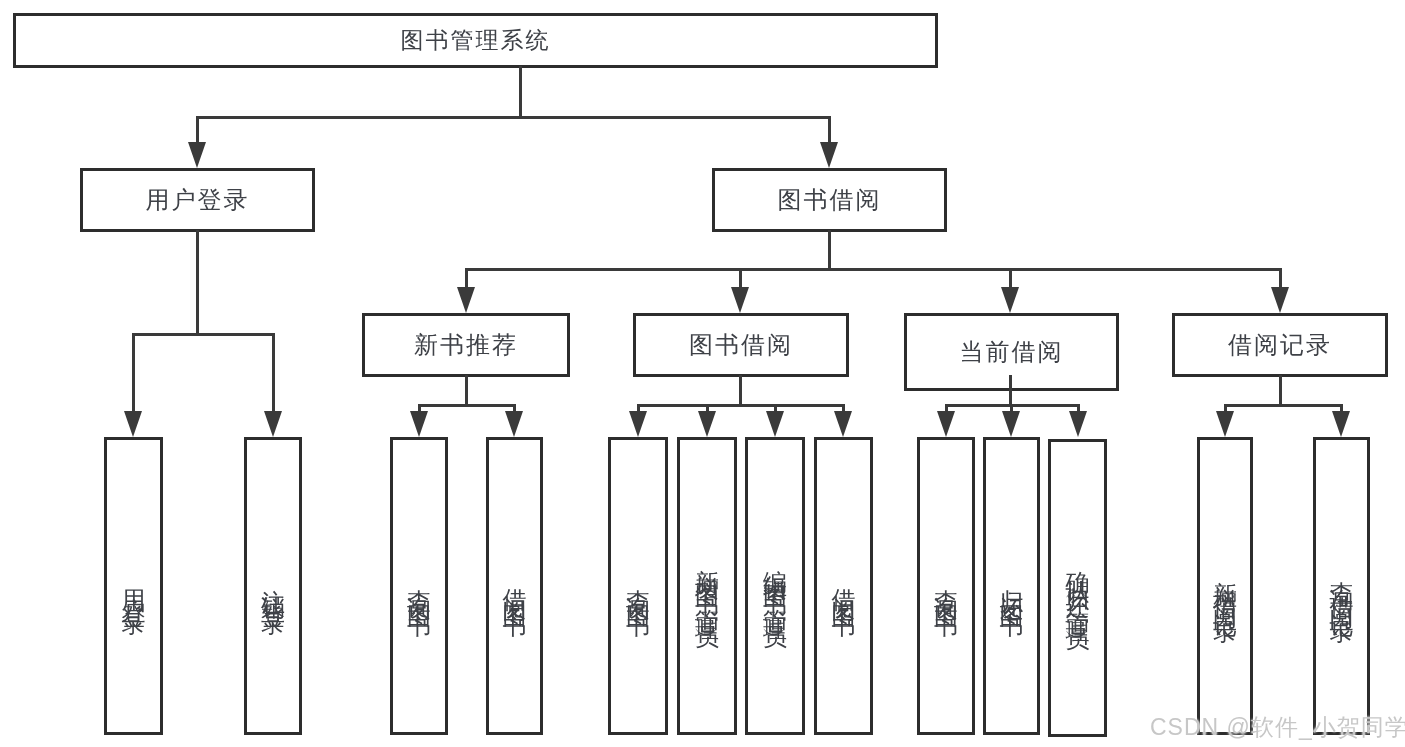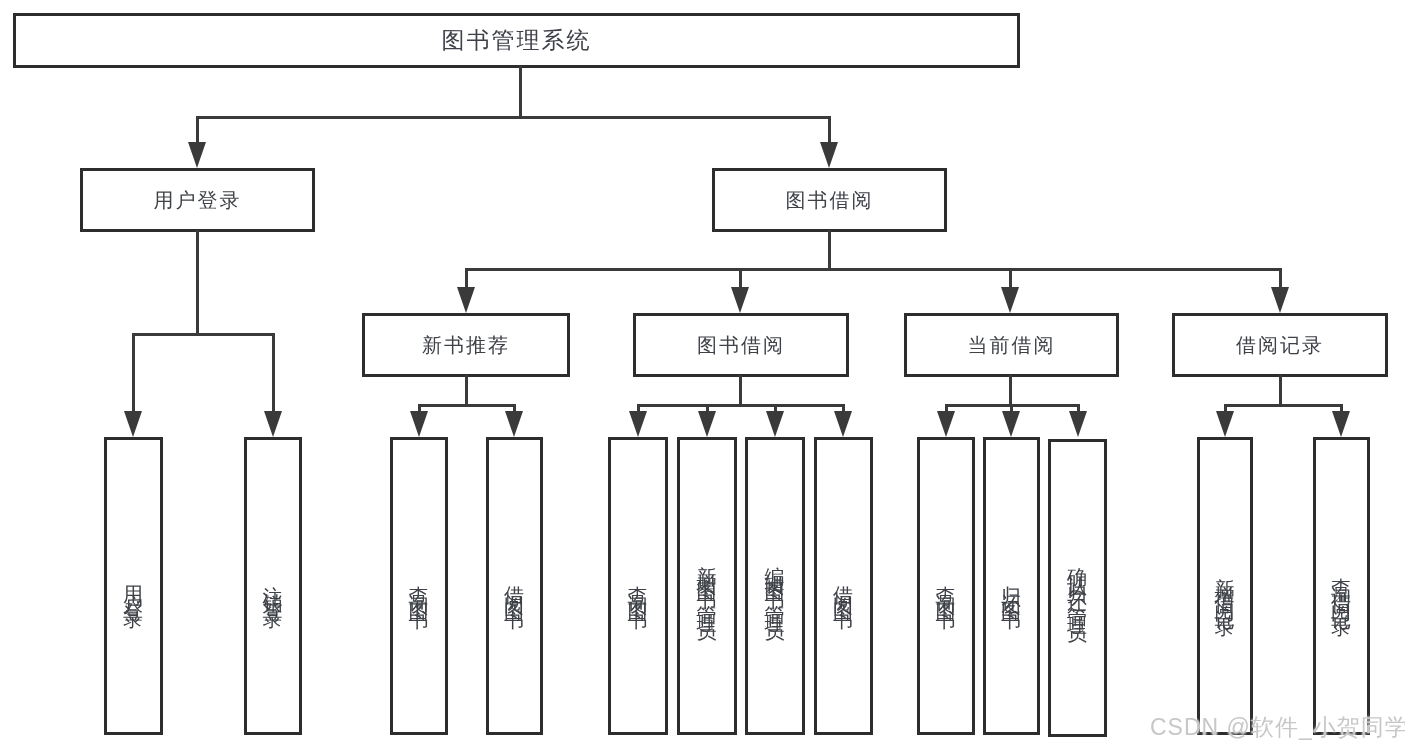--- a/index.html
+++ b/index.html
@@ -13,21 +13,21 @@
   }
   .node {
     position: absolute;
     box-sizing: border-box;
     border: 3px solid #2d2d2d;
     background: #ffffff;
     display: flex;
     align-items: center;
     justify-content: center;
     color: #3e4147;
-    font-size: 20px;
+    font-size: 24px;
     letter-spacing: 2px;
     text-align: center;
   }
   .node.root  { font-size: 23px; }
   .vnode span {
     writing-mode: vertical-rl;
     text-orientation: mixed;
     letter-spacing: 8px;
     line-height: 1;
     white-space: nowrap;
@@ -55,21 +55,21 @@
     text-shadow: 0 0 3px #ffffff, 0 0 2px #ffffff;
     z-index: 10;
     white-space: nowrap;
   }
 </style>
 </head>
 <body>
 
 <div class="stage">
 
-  <div class="node root" style="left:13px; top:13px; width:1007px; height:55px;">
+  <div class="node root" style="left:13px; top:13px; width:925px; height:55px;">
     <span>图书管理系统</span>
   </div>
 
   <div class="vline" style="left:519px; top:66px; height:52px;"></div>
   <div class="hline" style="left:196px; top:116px; width:635px;"></div>
   <div class="vline" style="left:196px; top:116px; height:28px;"></div>
   <div class="arrow" style="left:188px; top:142px;"></div>
   <div class="vline" style="left:828px; top:116px; height:28px;"></div>
   <div class="arrow" style="left:820px; top:142px;"></div>
 
@@ -97,21 +97,21 @@
   <div class="arrow" style="left:1001px; top:287px;"></div>
   <div class="vline" style="left:1279px; top:268px; height:22px;"></div>
   <div class="arrow" style="left:1271px; top:287px;"></div>
 
   <div class="node" style="left:633px; top:313px; width:216px; height:64px;">
     <span>图书借阅</span>
   </div>
   <div class="node" style="left:362px; top:313px; width:208px; height:64px;">
     <span>新书推荐</span>
   </div>
-  <div class="node" style="left:904px; top:313px; width:215px; height:64px;align-items:center;">
+  <div class="node" style="left:904px; top:313px; width:215px; height:78px;align-items:center;">
     <span>当前借阅</span>
   </div>
   <div class="node" style="left:1172px; top:313px; width:216px; height:64px;">
     <span>借阅记录</span>
   </div>
 
   <div class="vline" style="left:465px; top:375px; height:31px;"></div>
   <div class="hline" style="left:418px; top:404px; width:98px;"></div>
   <div class="vline" style="left:418px; top:404px; height:9px;"></div>
   <div class="arrow" style="left:410px; top:411px;"></div>

